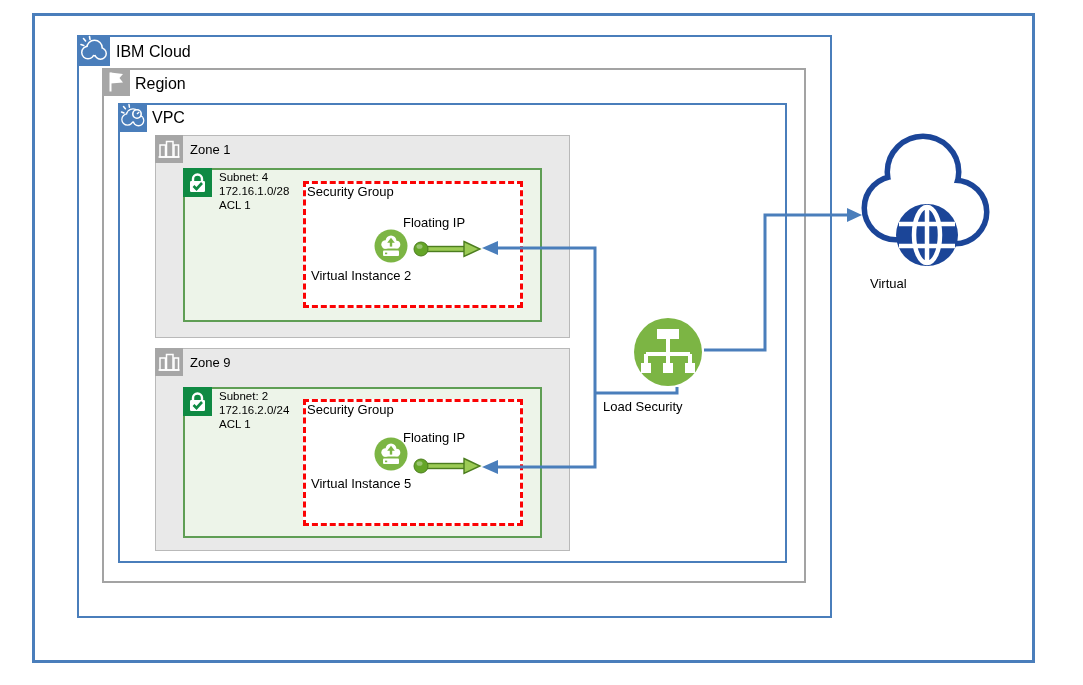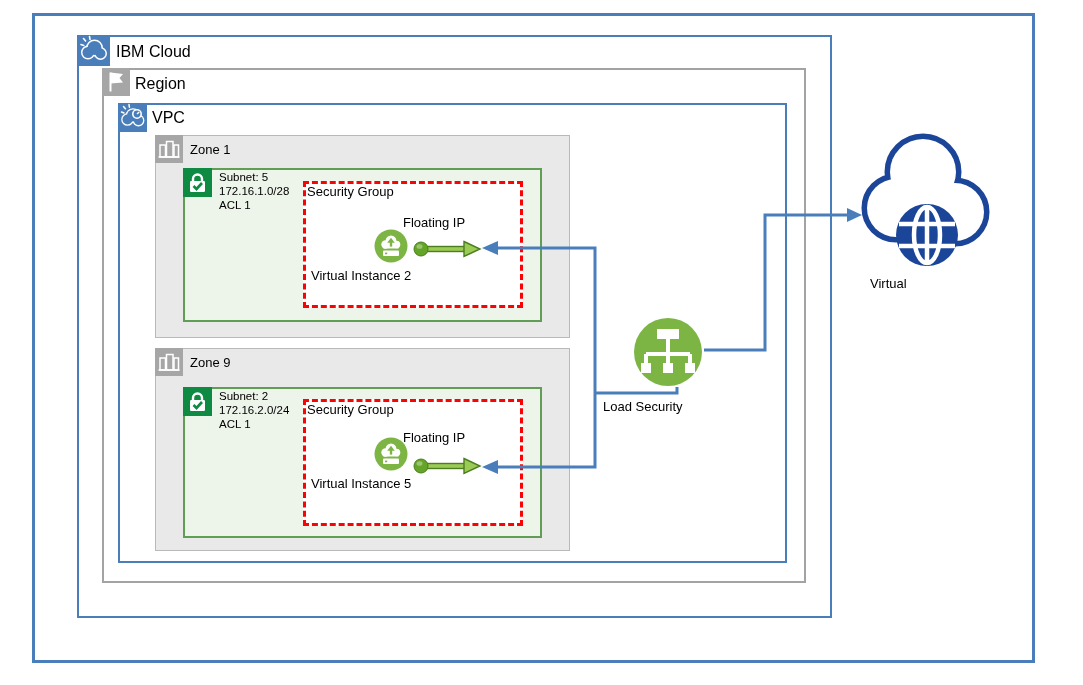--- a/index.html
+++ b/index.html
@@ -105,21 +105,21 @@
 <div class="lbl" style="left:190px;top:143px">Zone 1</div>
 
 <div class="subnet s1"></div>
 <svg class="icon" style="left:183px;top:168px" width="29" height="29" viewBox="0 0 29 29">
   <rect width="29" height="29" fill="var(--subnet-icon-green)"></rect>
   <path d="M10,14 v-3 a4.5,4.5 0 0 1 9,0 v3" stroke="#fff" stroke-width="2.4" fill="none"></path>
   <rect x="7" y="13" width="15" height="11" rx="1.2" fill="#fff"></rect>
   <polyline points="10.5,18 13.5,21 19,15" stroke="var(--subnet-icon-green)" stroke-width="2.6" fill="none"></polyline>
 </svg>
 <div class="subtxt" style="top:170px">
-  <div>Subnet: 5</div>
+  <div>Subnet: 4</div>
   <div>172.16.1.0/28</div>
   <div>ACL 1</div>
 </div>
 
 <div class="sg g1"></div>
 <div class="lbl" style="left:307px;top:185px">Security Group</div>
 
 <svg class="icon" style="left:374px;top:229px" width="34" height="34" viewBox="0 0 34 34">
   <circle cx="17" cy="17" r="16.5" fill="var(--icon-green)"></circle>
   <g fill="#fff">

